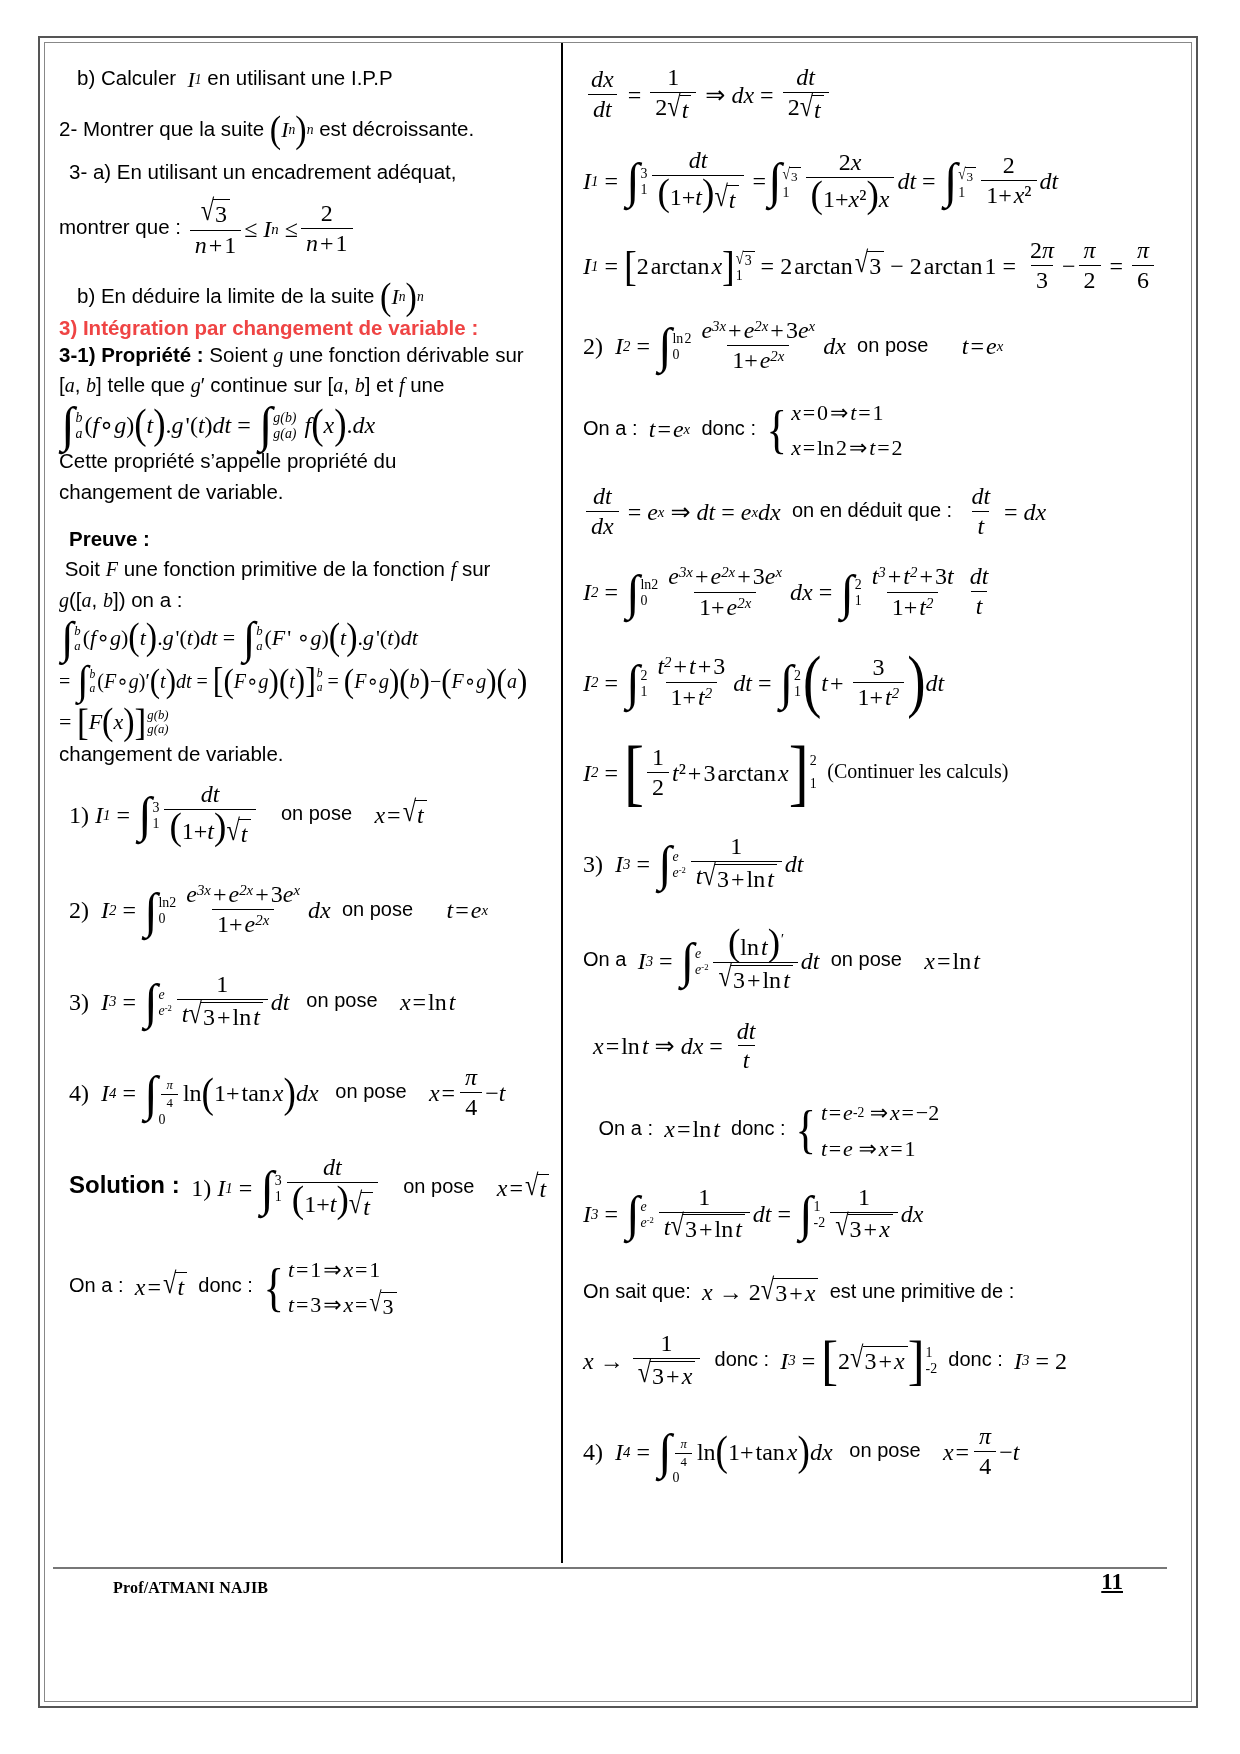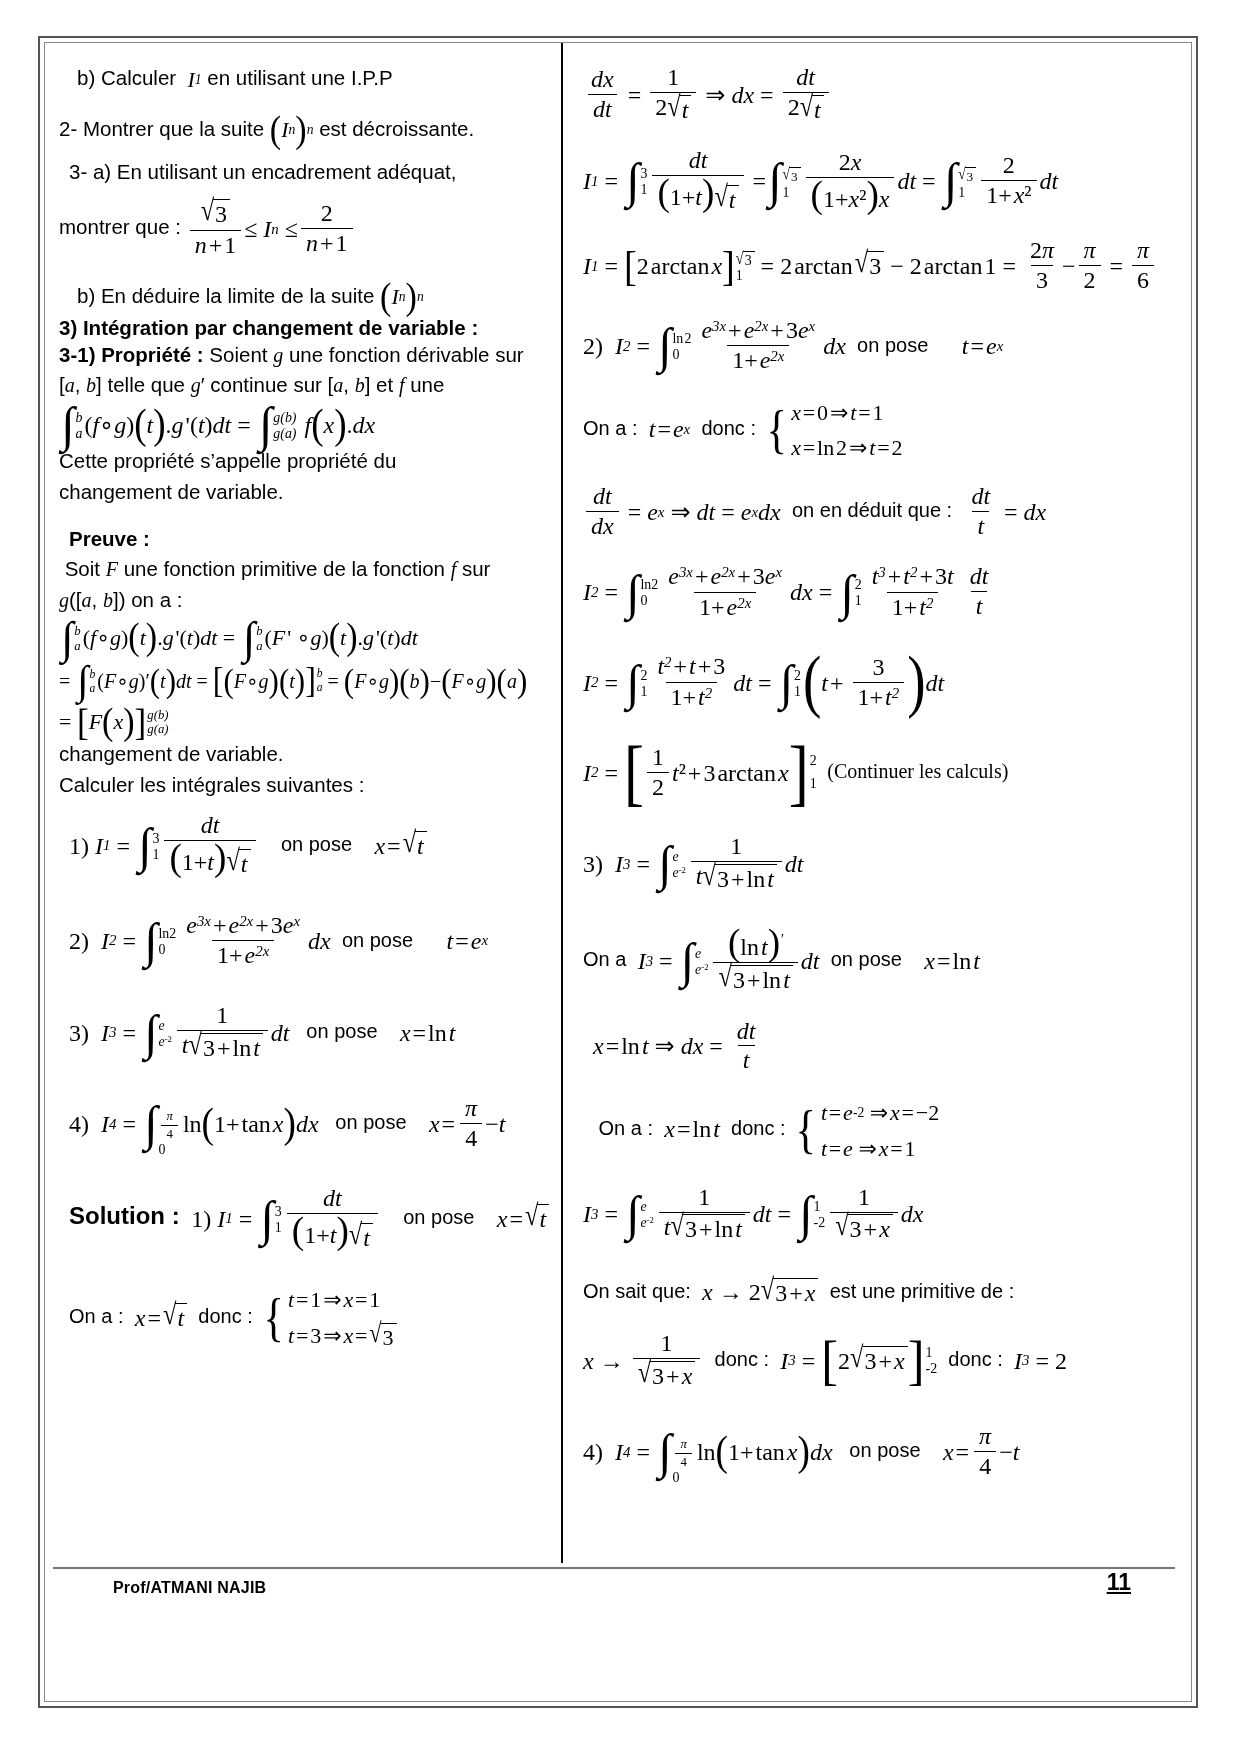--- a/index.html
+++ b/index.html
@@ -61,21 +61,21 @@
     line-height: 1.30;
     margin: 0 0 4px 0;
     white-space: nowrap;
   }
   .line.wrap { white-space: normal; }
   .gap-s { height: 10px; }
   .gap-m { height: 20px; }
   .gap-l { height: 30px; }
 
   .heading-red {
-    color: #000000;
+    color: #ef4444;
     font-weight: bold;
     font-size: 20.5px;
     margin: 2px 0 2px 0;
   }
   .bold { font-weight: bold; }
   .indent1 { padding-left: 18px; }
   .indent2 { padding-left: 10px; }
 
   
   .math {
@@ -237,23 +237,24 @@
     display: inline-flex;
     flex-direction: column;
     gap: 9px;
   }
   .cases > .crows > div { white-space: nowrap; }
 
   
   .footer {
     position: absolute;
     left: 0;
-    right: 8px;
+    right: 16px;
     bottom: 0;
     height: 140px;
+    font-family: Liberation Serif, serif;
   }
   .footer-rule {
     position: absolute;
     left: 8px;
     right: 8px;
     top: 6px;
     border-top: 2px solid #777777;
   }
   .author {
     position: absolute;
@@ -525,21 +526,20 @@
                 <span class="big-b">]</span>
             <span class="blimits">
                   <span class="up"><span class="mi">g</span>(<span class="mi">b</span>)</span>
                   <span class="lo"><span class="mi">g</span>(<span class="mi">a</span>)</span>
                 </span>
           </span>
         </span>
       </div>
 
       <div class="line wrap">changement de variable.</div>
-      <div class="line wrap">Calculer les intégrales suivantes :</div>
 
       <div class="gap-s"></div>
 
       <div class="line indent2">
         <span class="math big">
           <span class="mn">1)&nbsp;</span>
               <span class="mi">I</span>
               <span class="sub">1</span>
               <span class="mn">&nbsp;=&nbsp;</span>
           <span class="integ">

